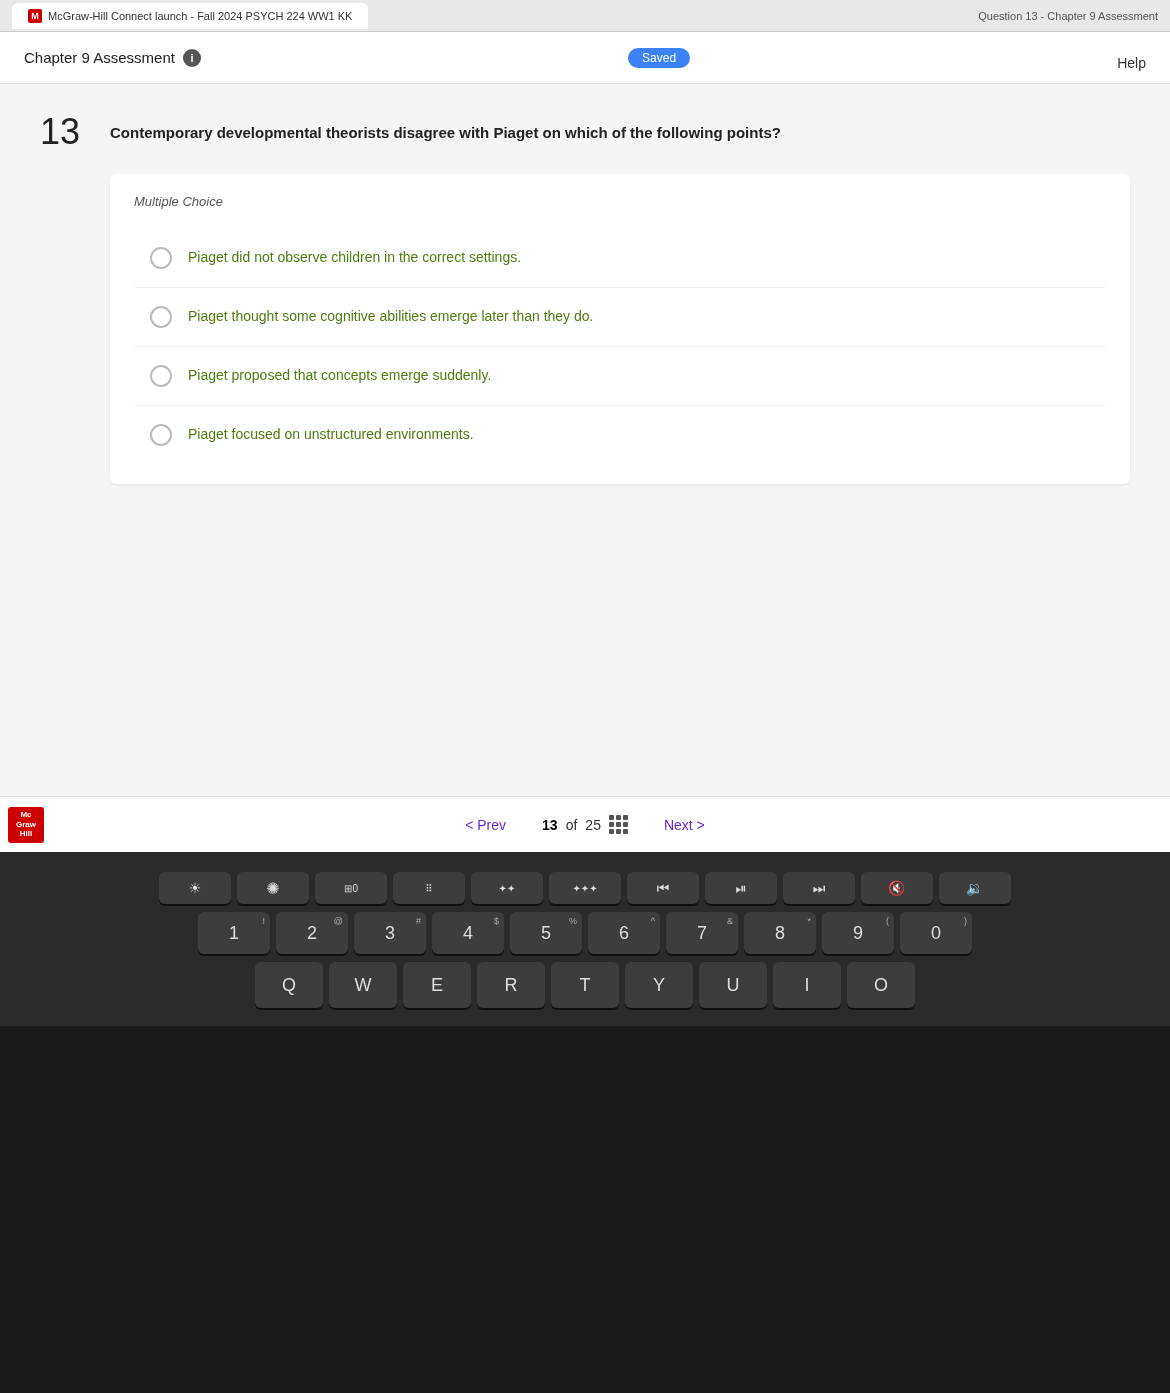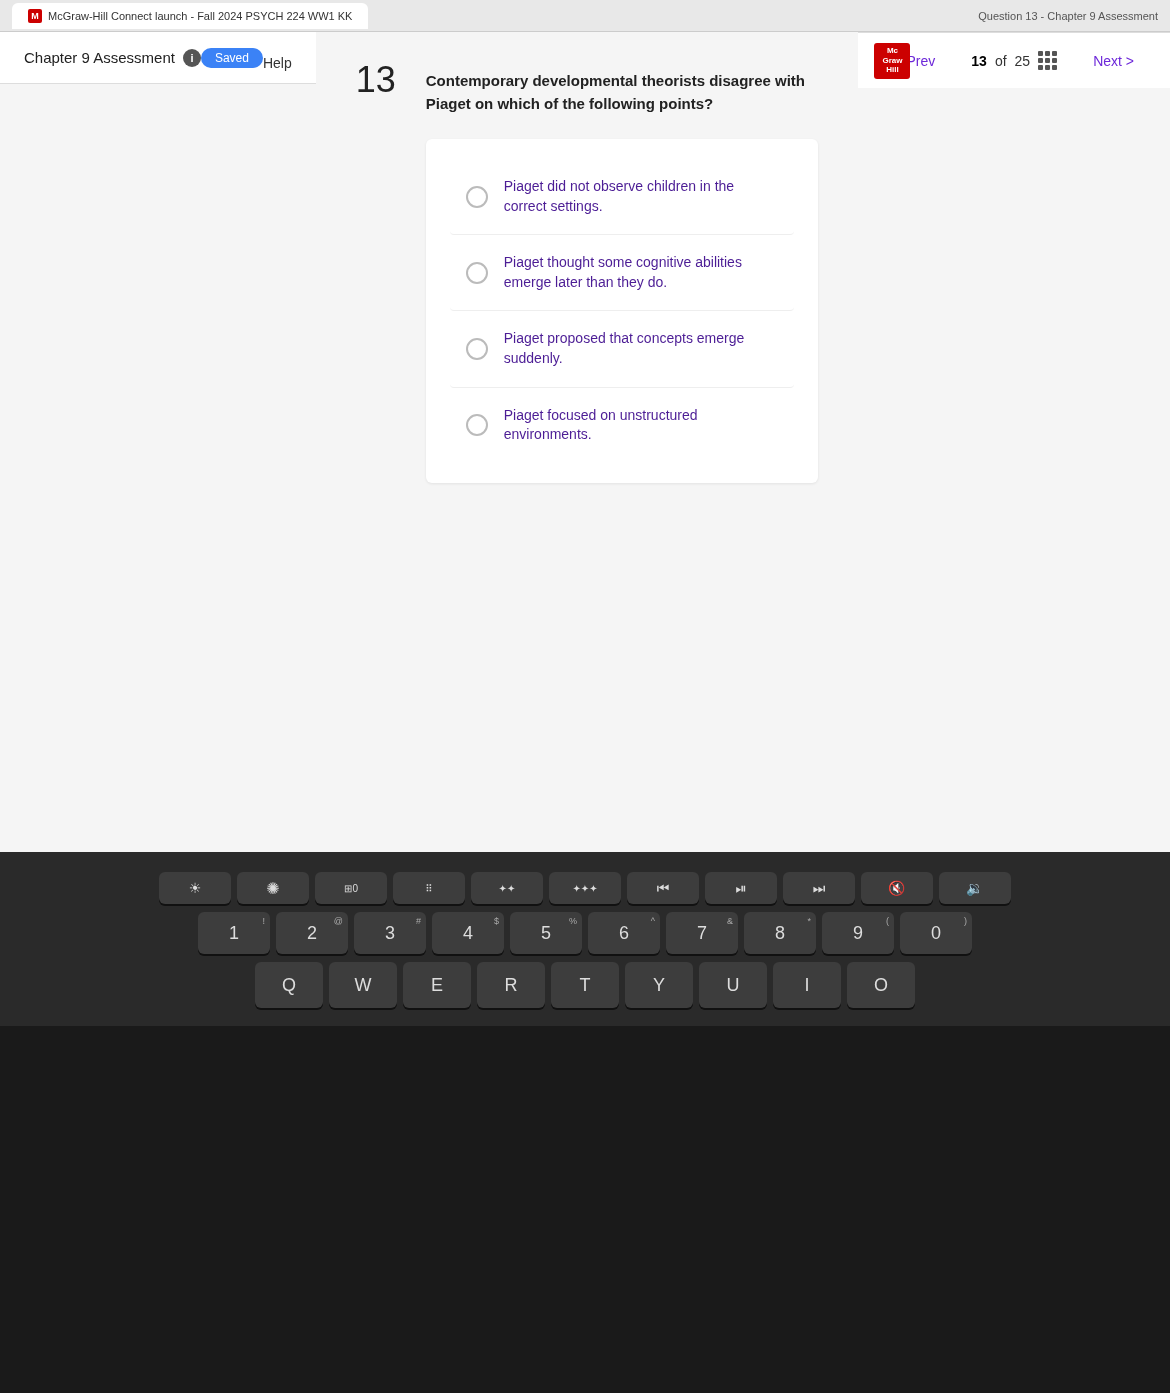--- a/index.html
+++ b/index.html
@@ -45,20 +45,21 @@
       font-size: 11px;
       color: #555;
     }
 
     
     .app-container {
       background: #f5f5f5;
       width: 100%;
       height: 820px;
       display: flex;
+      flex-direction: column;
     }
 
     
     .app-header {
       background: #fff;
       border-bottom: 1px solid #ddd;
       padding: 10px 24px;
       display: flex;
       align-items: center;
       justify-content: space-between;
@@ -163,39 +164,39 @@
     .radio-circle {
       width: 22px;
       height: 22px;
       border-radius: 50%;
       border: 2px solid #bbb;
       flex-shrink: 0;
       background: #fff;
     }
     .option-text {
       font-size: 14px;
-      color: #4c1d95;
+      color: #4d7c0f;
       line-height: 1.4;
     }
 
     
     .footer-nav {
       background: #fff;
       border-top: 1px solid #ddd;
       padding: 12px 24px;
       display: flex;
       align-items: center;
       justify-content: center;
       gap: 24px;
       height: 56px;
       position: relative;
     }
     .mcgraw-logo {
       position: absolute;
-      left: 16px;
+      left: 8px;
       display: flex;
       flex-direction: column;
       align-items: center;
       justify-content: center;
       background: #c00;
       color: #fff;
       font-size: 8px;
       font-weight: bold;
       width: 36px;
       height: 36px;
@@ -313,20 +314,21 @@
   </div>
 
   <div class="content-area">
 
     <div class="question-row">
       <div class="question-number">13</div>
       <div class="question-text">Contemporary developmental theorists disagree with Piaget on which of the following points?</div>
     </div>
 
     <div class="answer-card">
+      <div class="answer-type-label">Multiple Choice</div>
 
       <div class="answer-option">
         <div class="radio-circle"></div>
         <span class="option-text">Piaget did not observe children in the correct settings.</span>
       </div>
 
       <div class="answer-option">
         <div class="radio-circle"></div>
         <span class="option-text">Piaget thought some cognitive abilities emerge later than they do.</span>
       </div>

